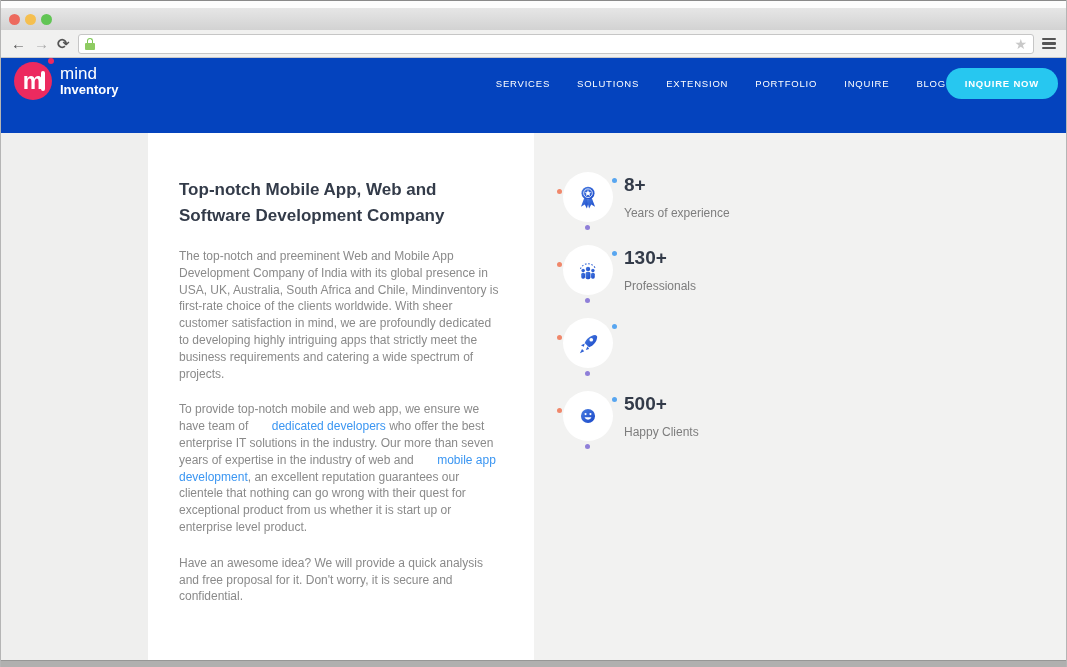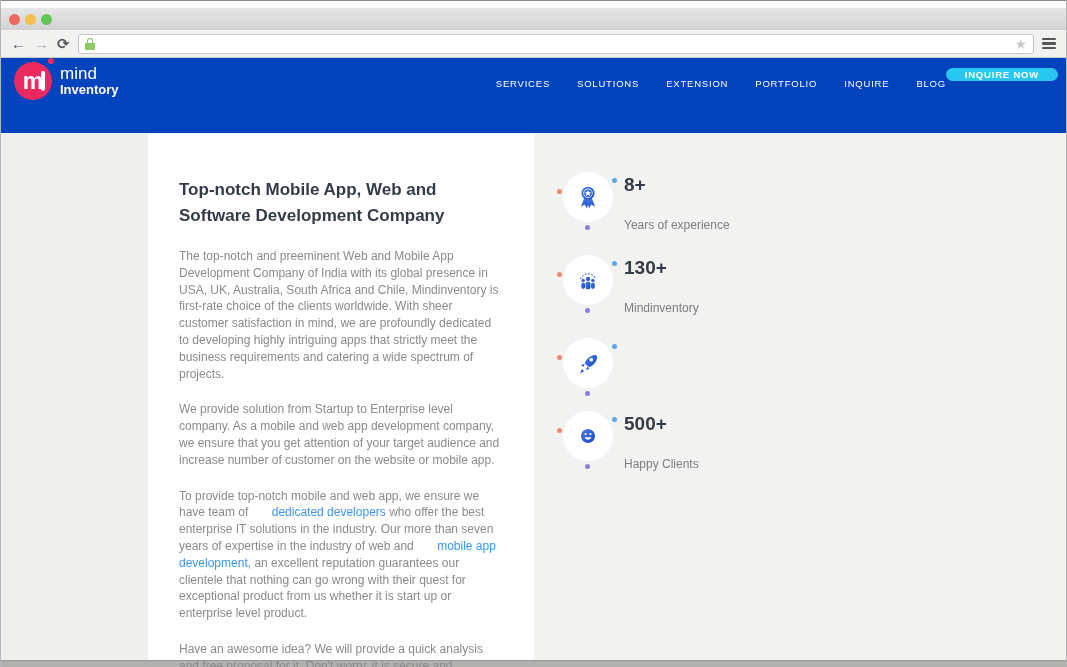--- a/index.html
+++ b/index.html
@@ -40,21 +40,21 @@
   .logo-mark .i-dot { position:absolute; right:-2px; top:-4px; width:6px; height:6px;
     background:#ec2a5f; border-radius:50%; }
   .logo-text { margin-left:8px; color:#fff; line-height:1.05; }
   .logo-text .t1 { font-size:17px; }
   .logo-text .t2 { font-size:13px;font-weight:bold; }
   .main-nav { position:absolute; right:120px; top:20px; display:flex; gap:27px; }
   .main-nav span { color:#fff; font-size:9.5px; font-weight:normal;
     letter-spacing:0.8px; cursor:pointer; }
   .inquire-btn { position:absolute; right:8px; top:10px; background:#27c7f0;
     color:#fff; border:none; font-size:9.5px; font-weight:bold; letter-spacing:0.8px;
-    padding:1px 19px; border-radius:16px; cursor:pointer;
+    padding:10px 19px; border-radius:16px; cursor:pointer;
     font-family:"Liberation Sans",sans-serif; }
 
   
   .content { position:relative; height:527px; background:#f2f2f1; }
   .left-margin { position:absolute; left:0; top:0; width:147px; height:100%;
     background:#efefee; }
   .card { position:absolute; left:147px; top:0; width:386px; height:100%;
     background:#fff; padding:44px 31px 4px 31px; }
   h1 { font-size:17px; line-height:26px; color:#333b49; font-weight:bold; }
   .card p { margin-top:19px; font-size:12px; line-height:16.8px; color:#8a8a8a; }
@@ -66,21 +66,21 @@
   .stat { display:flex; align-items:flex-start; gap:11px; }
   .stat-icon-wrap { position:relative; width:50px; height:50px; background:#fff;
     border-radius:50%; display:flex; align-items:center; justify-content:center;
     flex-shrink:0; }
   .dot { position:absolute; border-radius:50%; }
   .dot.o { width:5px; height:5px; background:#f0876a; left:-6px; top:17px; }
   .dot.b { width:5px; height:5px; background:#58a6f0; right:-4px; top:6px; }
   .dot.p { width:5px; height:5px; background:#8f7fd8; left:22px; bottom:-8px; }
   .stat-text { padding-top:2px; }
   .stat-value { font-size:19px; font-weight:bold; color:#333b49; }
-  .stat-label { margin-top:22px; font-size:12px; color:#7d7d7d; }
+  .stat-label { margin-top:10px; font-size:12px; color:#7d7d7d; }
 
   .bottom-bar { height:7px; background:#b0b0af; border-top:1px solid #979796; }
 </style>
 </head>
 <body>
 
 <div class="window">
 
   <div class="top-strip"></div>
   <div class="titlebar">
@@ -129,21 +129,20 @@
     </nav>
     <button class="inquire-btn">INQUIRE NOW</button>
   </div>
 
   <div class="content">
     <div class="left-margin"></div>
 
     <div class="card">
       <h1>Top-notch Mobile App, Web and Software Development Company</h1>
       <p>The top-notch and preeminent Web and Mobile App Development Company of India with its global presence in USA, UK, Australia, South Africa and Chile, Mindinventory is first-rate choice of the clients worldwide. With sheer customer satisfaction in mind, we are profoundly dedicated to developing highly intriguing apps that strictly meet the business requirements and catering a wide spectrum of projects.</p>
-      <p>We provide solution from Startup to Enterprise level company. As a mobile and web app development company, we ensure that you get attention of your target audience and increase number of customer on the website or mobile app.</p>
       <p><span>To provide top-notch mobile and web app, we ensure we have team of </span><a>dedicated developers</a><span> who offer the best enterprise IT solutions in the industry. Our more than seven years of expertise in the industry of web and </span><a>mobile app development</a><span>, an excellent reputation guarantees our clientele that nothing can go wrong with their quest for exceptional product from us whether it is start up or enterprise level product.</span></p>
       <p>Have an awesome idea? We will provide a quick analysis and free proposal for it. Don't worry, it is secure and confidential.</p>
 
     </div>
 
     <div class="stats">
 
       <div class="stat">
         <div class="stat-icon-wrap">
           <span class="dot o"></span>
@@ -185,21 +184,21 @@
             <circle cx="15" cy="25" r="3.2" fill="url(#g2)"></circle>
             <rect x="11.5" y="29" width="7" height="11" rx="3" fill="url(#g2)"></rect>
             <circle cx="33" cy="25" r="3.2" fill="url(#g2)"></circle>
             <rect x="29.5" y="29" width="7" height="11" rx="3" fill="url(#g2)"></rect>
             <circle cx="24" cy="22" r="4" fill="url(#g2)"></circle>
             <rect x="19.5" y="27" width="9" height="14" rx="3.5" fill="url(#g2)"></rect>
           </svg>
         </div>
         <div class="stat-text">
           <div class="stat-value">130+</div>
-          <div class="stat-label">Mindinventory</div>
+          <div class="stat-label">Professionals</div>
         </div>
       </div>
 
       <div class="stat">
         <div class="stat-icon-wrap">
           <span class="dot o"></span>
             <span class="dot b"></span>
             <span class="dot p"></span>
           <svg width="26" height="26" viewBox="0 0 48 48">
             <defs>

